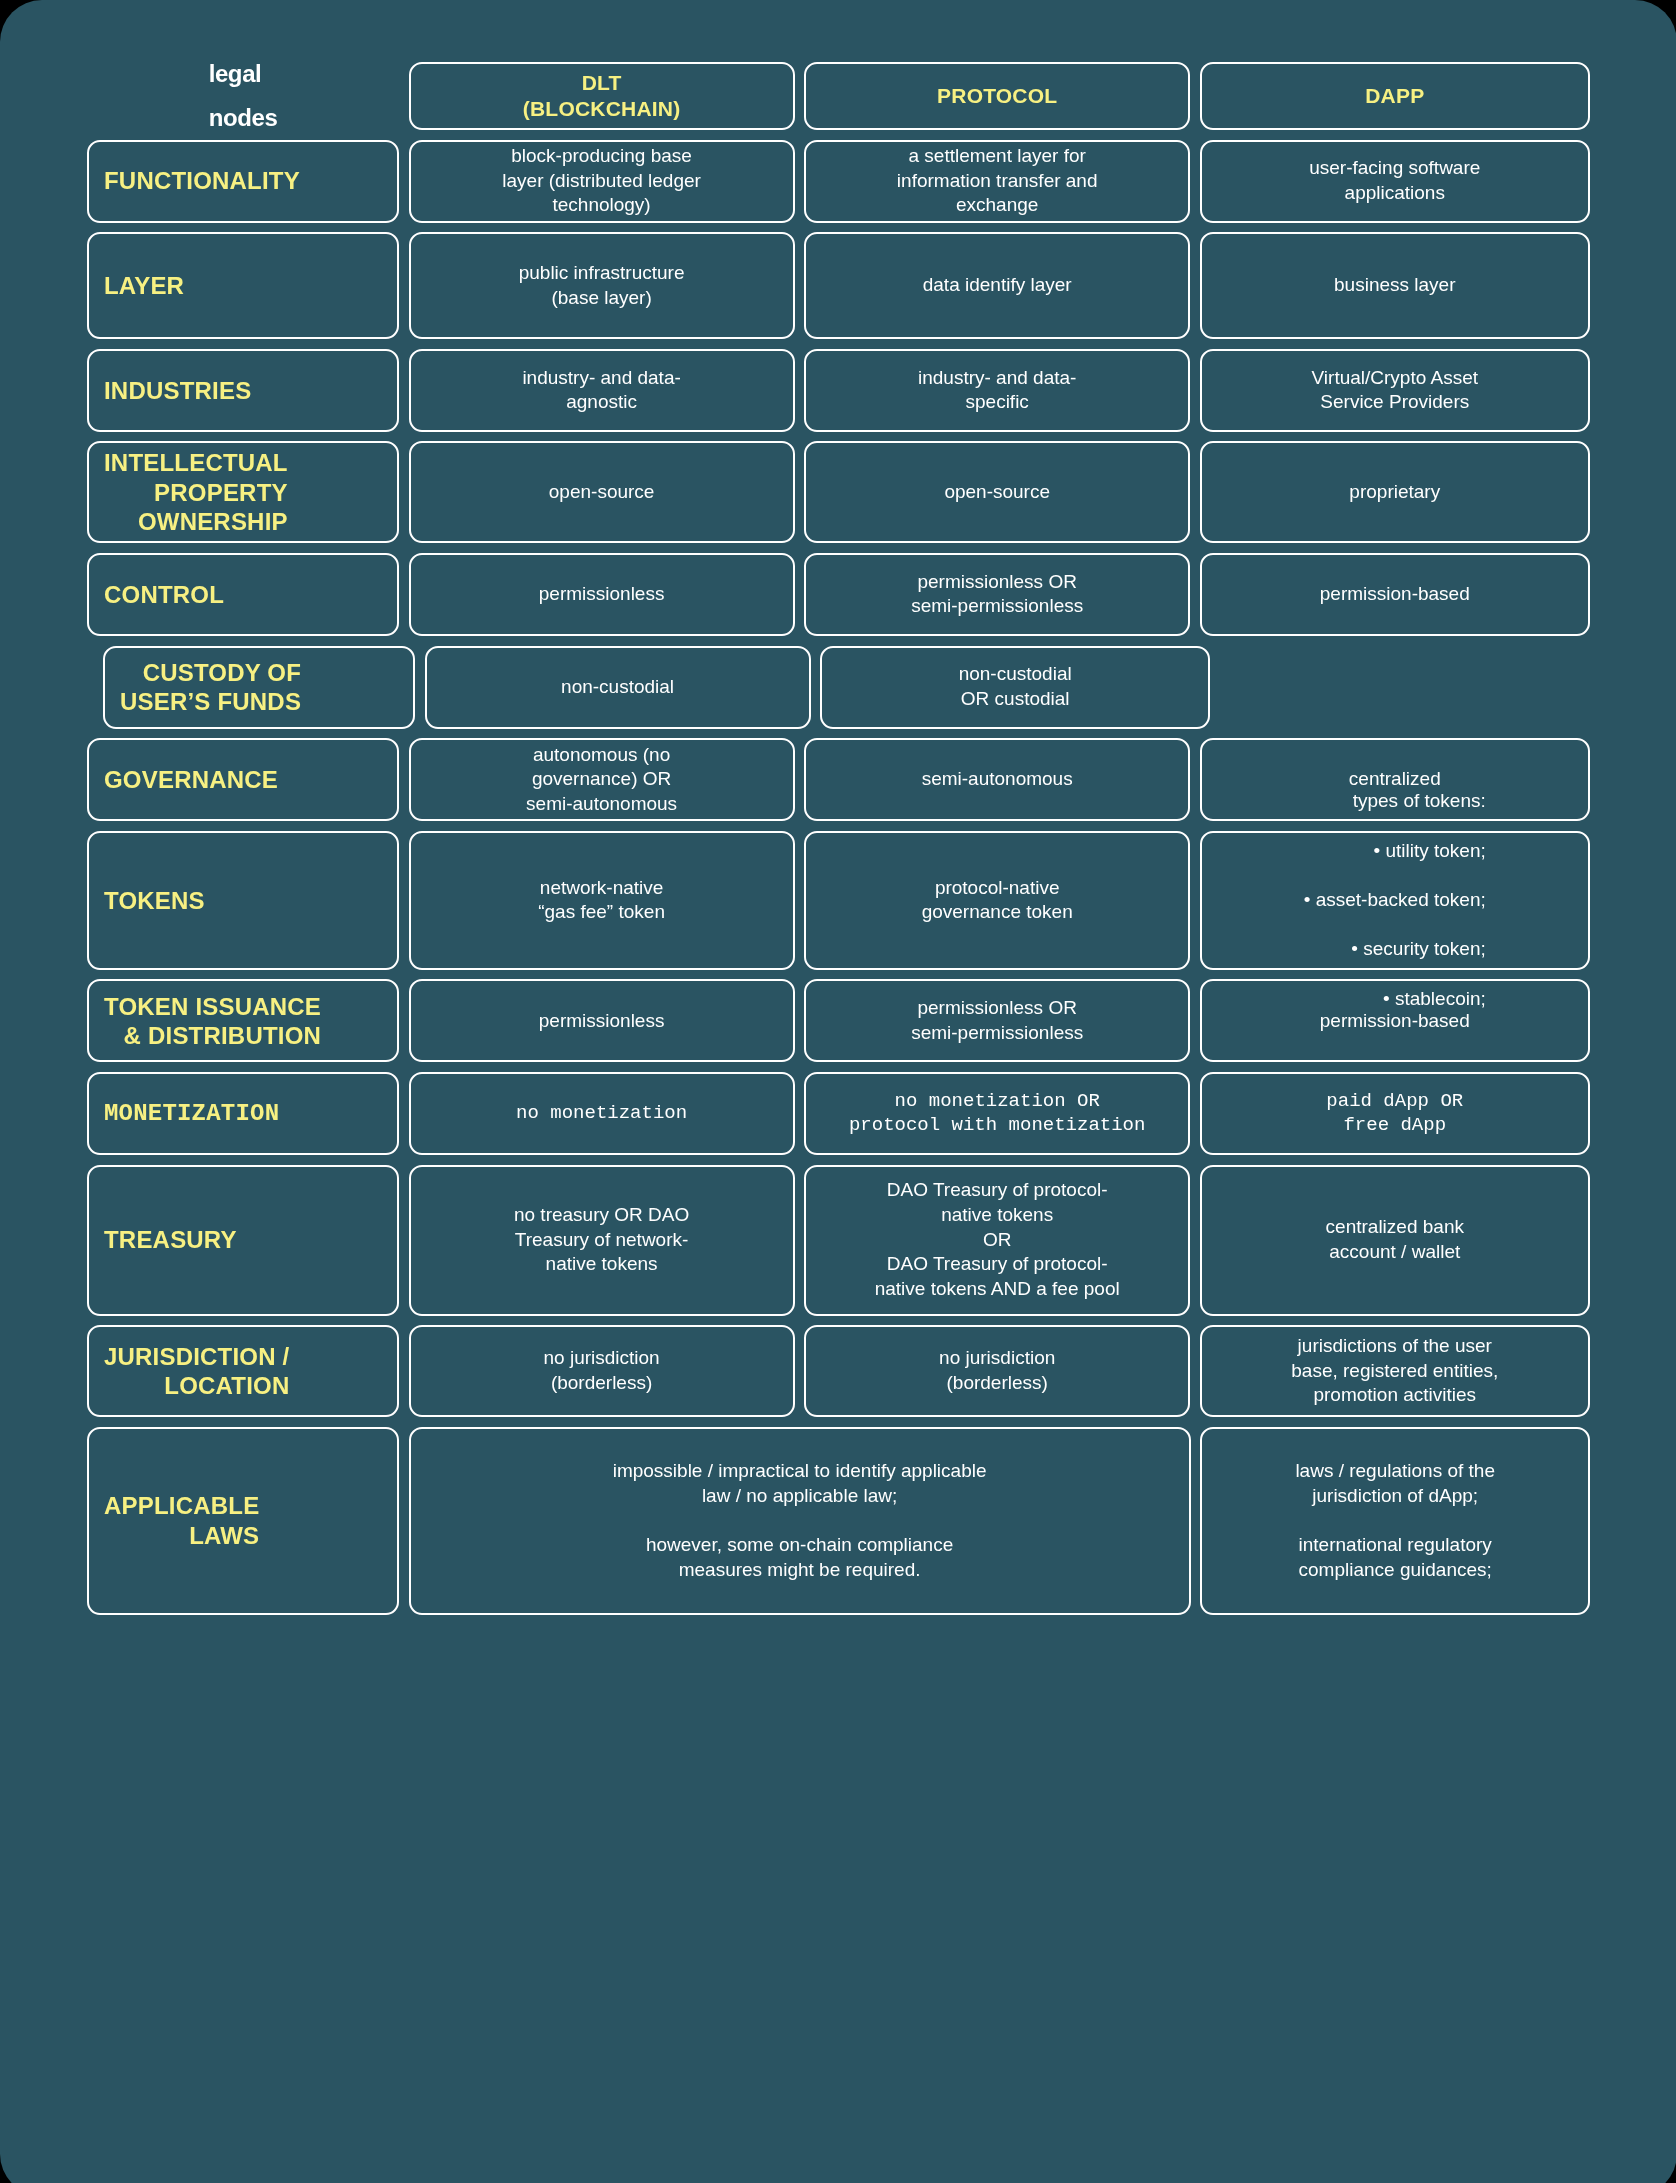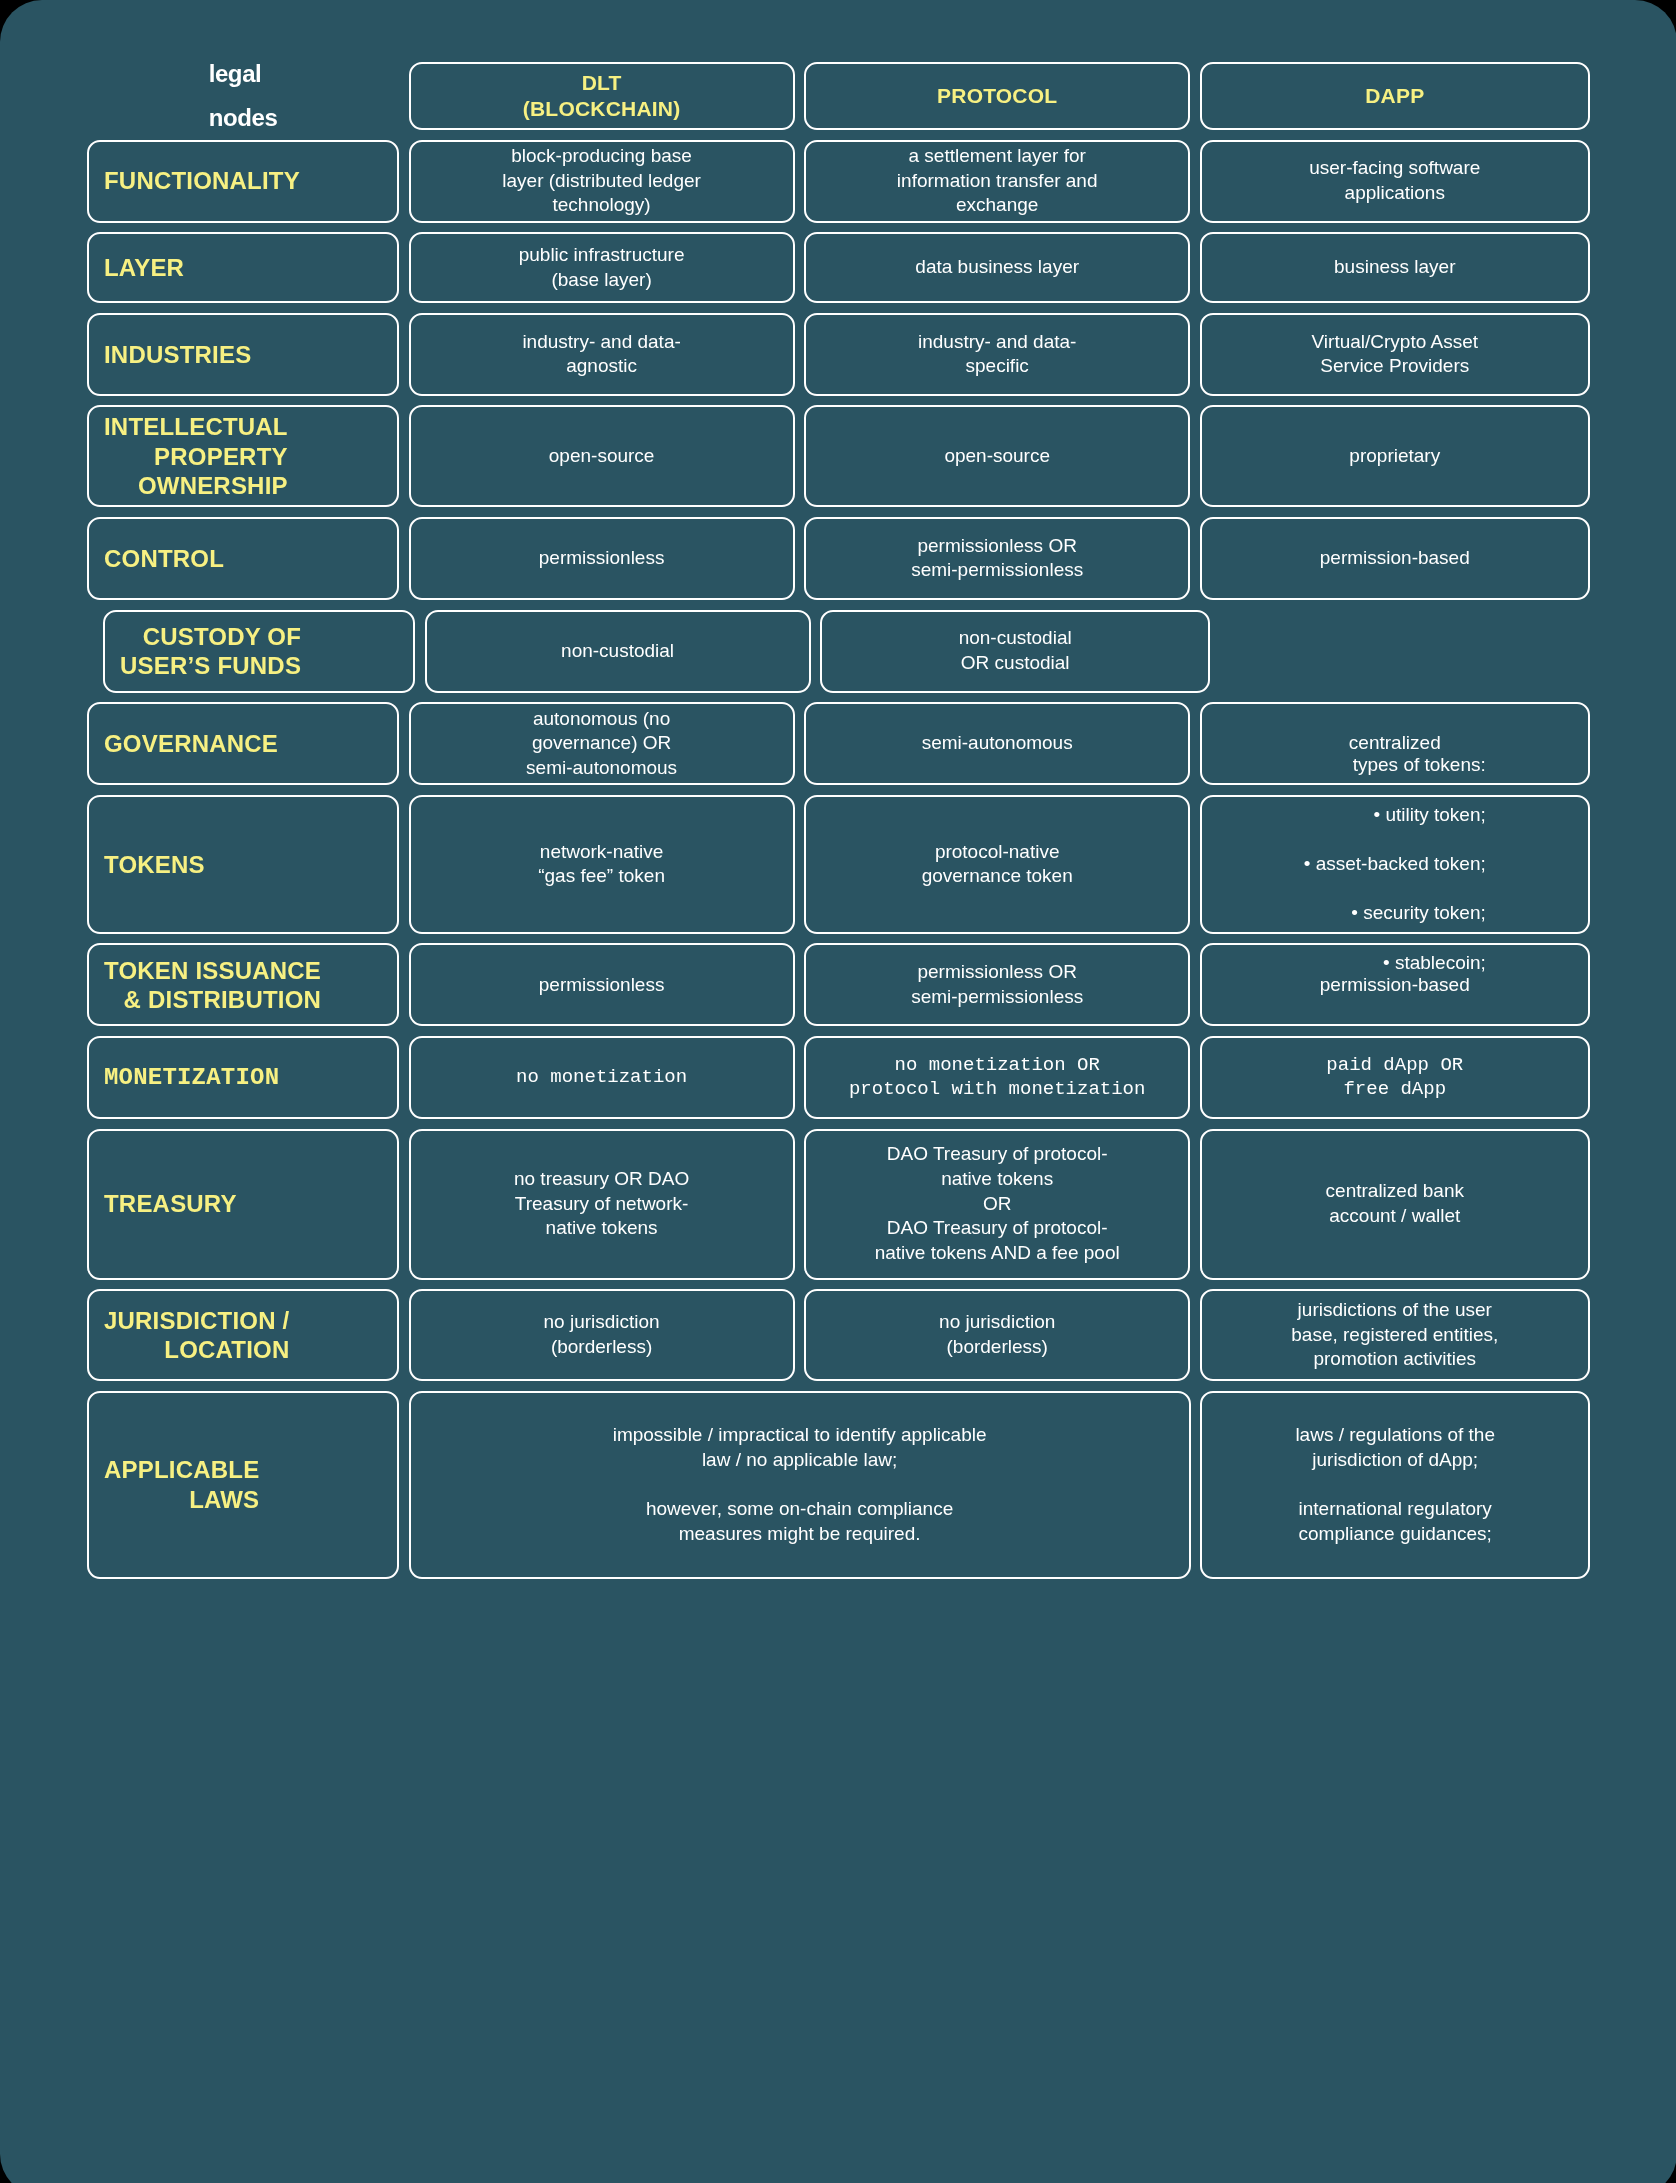--- a/index.html
+++ b/index.html
@@ -93,21 +93,21 @@
     line-height: 0.92;
     letter-spacing: -0.4px;
     text-align: left;
   }
   .logo .l1 { display:block; }
   .logo .l2 { display:block; }
 
   
   .h-header { height: 68px; }
   .h-1 { height: 83px; }
-  .h-2 { height: 71px; }
+  .h-2 { height: 107px; }
   .h-3 { height: 83px; }
   .h-4 { height: 102px; }
   .h-5 { height: 83px; }
   .h-6 { height: 83px; padding-left: 16px; }
   .h-7 { height: 83px; }
   .h-8 { height: 139px; }
   .h-9 { height: 83px; }
   .h-10 { height: 83px; font-family: Liberation Mono, monospace; }
   .h-11 { height: 151px; }
   .h-12 { height: 92px; }
@@ -148,21 +148,21 @@
 information transfer and
 exchange</div>
       <div class="cell col-dapp">user-facing software
 applications</div>
     </div>
 
     <div class="row h-2">
       <div class="cell label-cell col-label">LAYER</div>
       <div class="cell col-dlt">public infrastructure
 (base layer)</div>
-      <div class="cell col-proto">data business layer</div>
+      <div class="cell col-proto">data identify layer</div>
       <div class="cell col-dapp">business layer</div>
     </div>
 
     <div class="row h-3">
       <div class="cell label-cell col-label">INDUSTRIES</div>
       <div class="cell col-dlt">industry- and data-
 agnostic</div>
       <div class="cell col-proto">industry- and data-
 specific</div>
       <div class="cell col-dapp">Virtual/Crypto Asset

